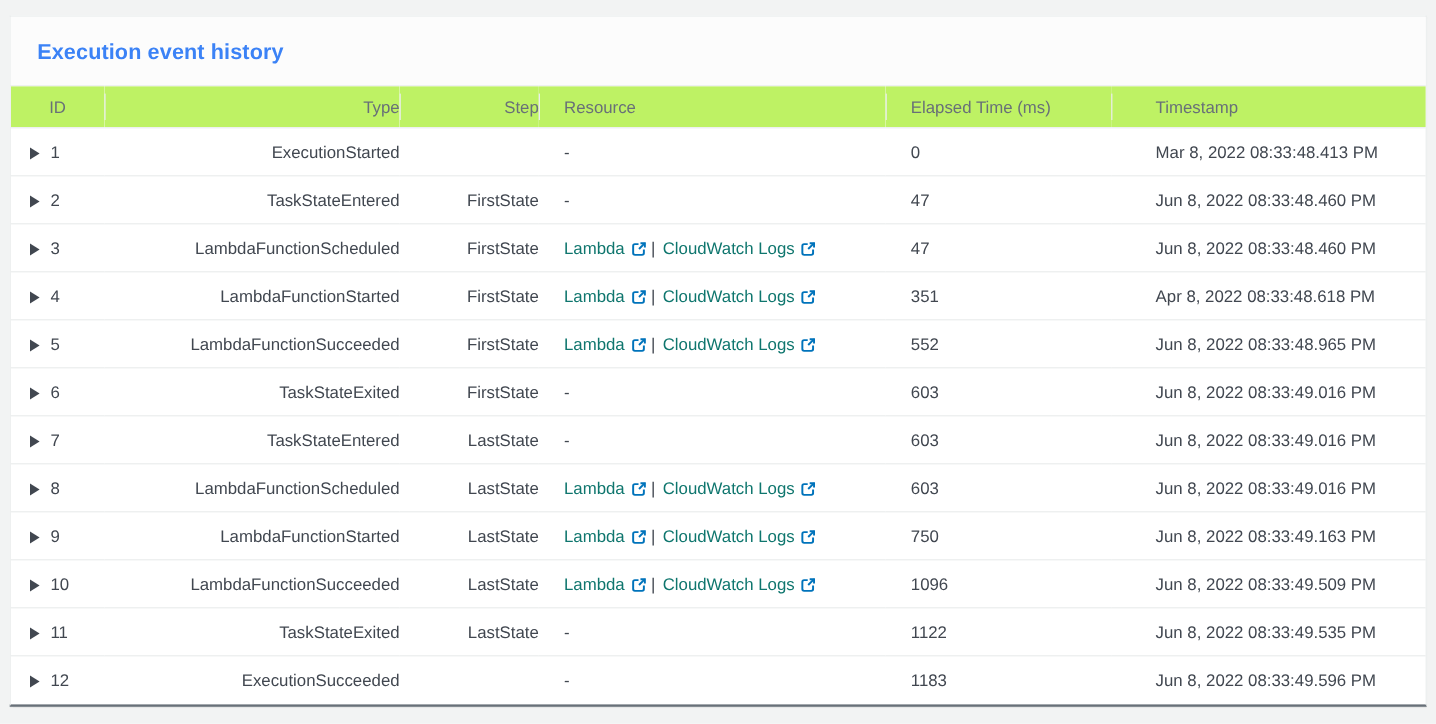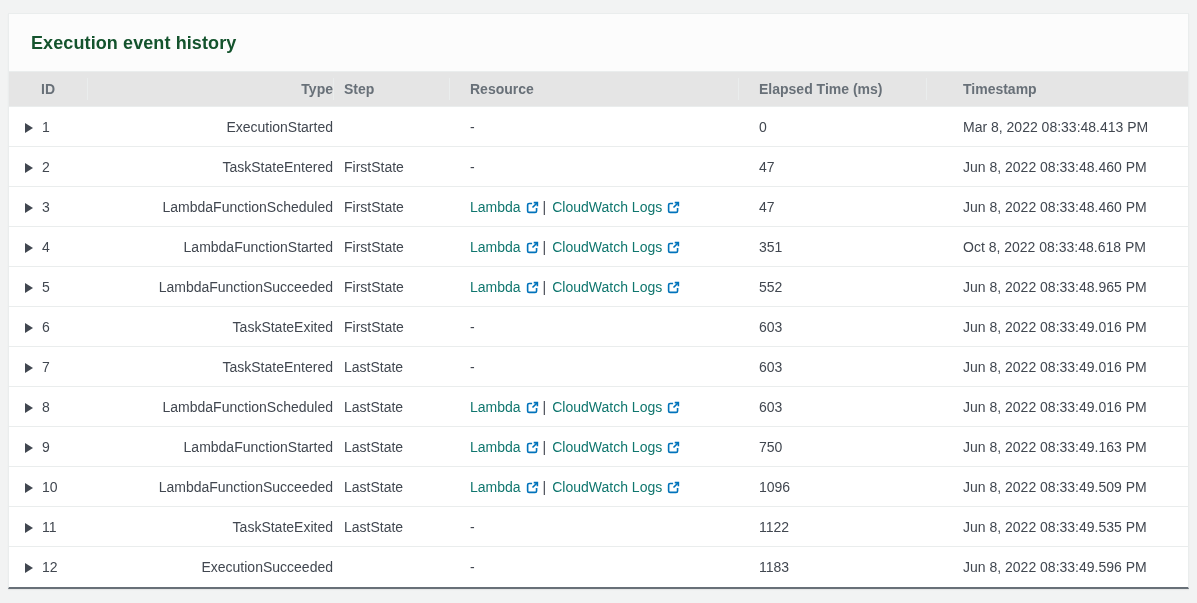--- a/index.html
+++ b/index.html
@@ -19,35 +19,35 @@
     border-bottom: 2px solid #687078;
     box-shadow: 0 1px 1px 0 rgba(0,0,0,0.05);
   }
   .panel-header {
     padding: 19px 22px 17px 22px;
     background: #fcfcfc;
   }
   .panel-title {
     font-size: 18px;
     font-weight: 700;
-    color: #14532d;
+    color: #3b82f6;
     letter-spacing: 0.1px;
   }
   table {
     width: 100%;
     border-collapse: collapse;
     table-layout: fixed;
   }
   thead th {
-    background: #e5e5e5;
+    background: #bef264;
     border-top: 1px solid #eaeded;
     border-bottom: 1px solid #eaeded;
     color: #687078;
     font-size: 14px;
-    font-weight: 700;
+    font-weight: 400;
     text-align: left;
     height: 35px;
     padding: 0;
     position: relative;
     white-space: nowrap;
   }
   thead th:not(:first-child)::before {
     content: "";
     position: absolute;
     left: 0; top: 50%;
@@ -71,21 +71,21 @@
   .w-type { width: 246px; }
   .w-step { width: 116px; }
   .w-res { width: 289px; }
   .w-elapsed { width: 188px; }
   .w-ts { width: auto; }
 
   
   th.c-id { padding-left: 32px; }
   td.c-id { padding-left: 16px; }
   .c-type { padding-left: 18px; text-align: right; }
-  .c-step { padding-left: 11px; }
+  .c-step { padding-left: 11px; text-align: right; }
   .c-res { padding-left: 21px; }
   .c-elapsed { padding-left: 21px; }
   .c-ts { padding-left: 37px; }
 
   .expander {
     display: inline-block;
     width: 0; height: 0;
     border-top: 5px solid transparent;
     border-bottom: 5px solid transparent;
     border-left: 8px solid #414750;
@@ -197,21 +197,21 @@
                   <path d="M14 2L8 8"></path>
                 </svg></a><span class="pipe">|</span><a class="res-link"><span>CloudWatch Logs</span><svg class="ext-icon" width="13" height="13" viewBox="0 0 16 16" fill="none" stroke="#0073bb" stroke-width="2">
                   <path d="M7.5 3H3.8C2.8 3 2 3.8 2 4.8v7.4C2 13.2 2.8 14 3.8 14h7.4c1 0 1.8-.8 1.8-1.8V8.5"></path>
                   <path d="M9.5 2H14v4.5"></path>
                   <path d="M14 2L8 8"></path>
                 </svg></a>
       </span>
       
     </td>
     <td class="c-elapsed">351</td>
-    <td class="c-ts">Oct 8, 2022 08:33:48.618 PM</td>
+    <td class="c-ts">Apr 8, 2022 08:33:48.618 PM</td>
   </tr>
         <tr>
     <td class="c-id">
       <span class="expander"></span><span>5</span>
     </td>
     <td class="c-type">LambdaFunctionSucceeded</td>
     <td class="c-step">FirstState</td>
     <td class="c-res">
       <span>
         <a class="res-link"><span>Lambda</span><svg class="ext-icon" width="13" height="13" viewBox="0 0 16 16" fill="none" stroke="#0073bb" stroke-width="2">

